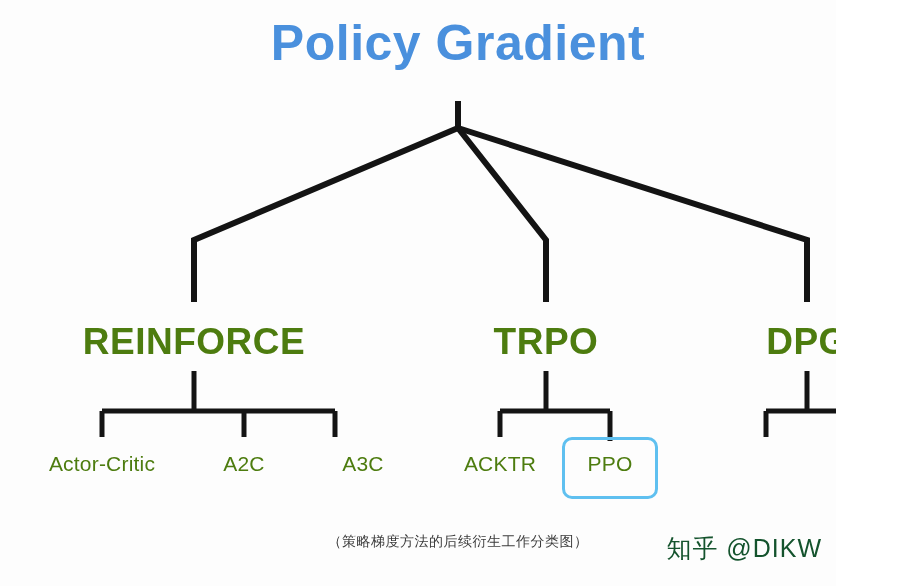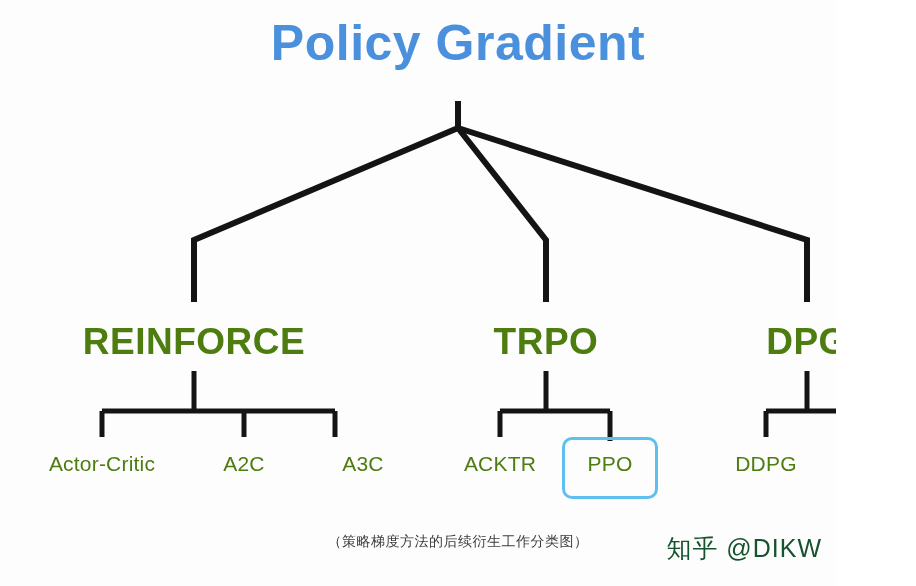--- a/index.html
+++ b/index.html
@@ -145,20 +145,19 @@
 
   <div class="node-label level2" style="left:102px; top:447px;">Actor-Critic</div>
   <div class="node-label level2" style="left:244px; top:447px;">A2C</div>
   <div class="node-label level2" style="left:335px; top:447px;margin-left:28px;">A3C</div>
 
   <div class="node-label level2" style="left:500px; top:447px;">ACKTR</div>
 
   <div id="ppo-box" style="left:562px; top:437px; width:96px; height:62px;"></div>
   <div class="node-label level2" style="left:610px; top:447px; z-index:2;">PPO</div>
 
-  <div class="node-label level2" style="left:766px; top:447px;">DDPG</div>
   <div class="node-label level2" style="left:866px; top:447px;">TD3</div>
 
   <div id="caption">（策略梯度方法的后续衍生工作分类图）</div>
 
   <div id="watermark">知乎 @DIKW</div>
 
 </div>
 
 </body></html>

